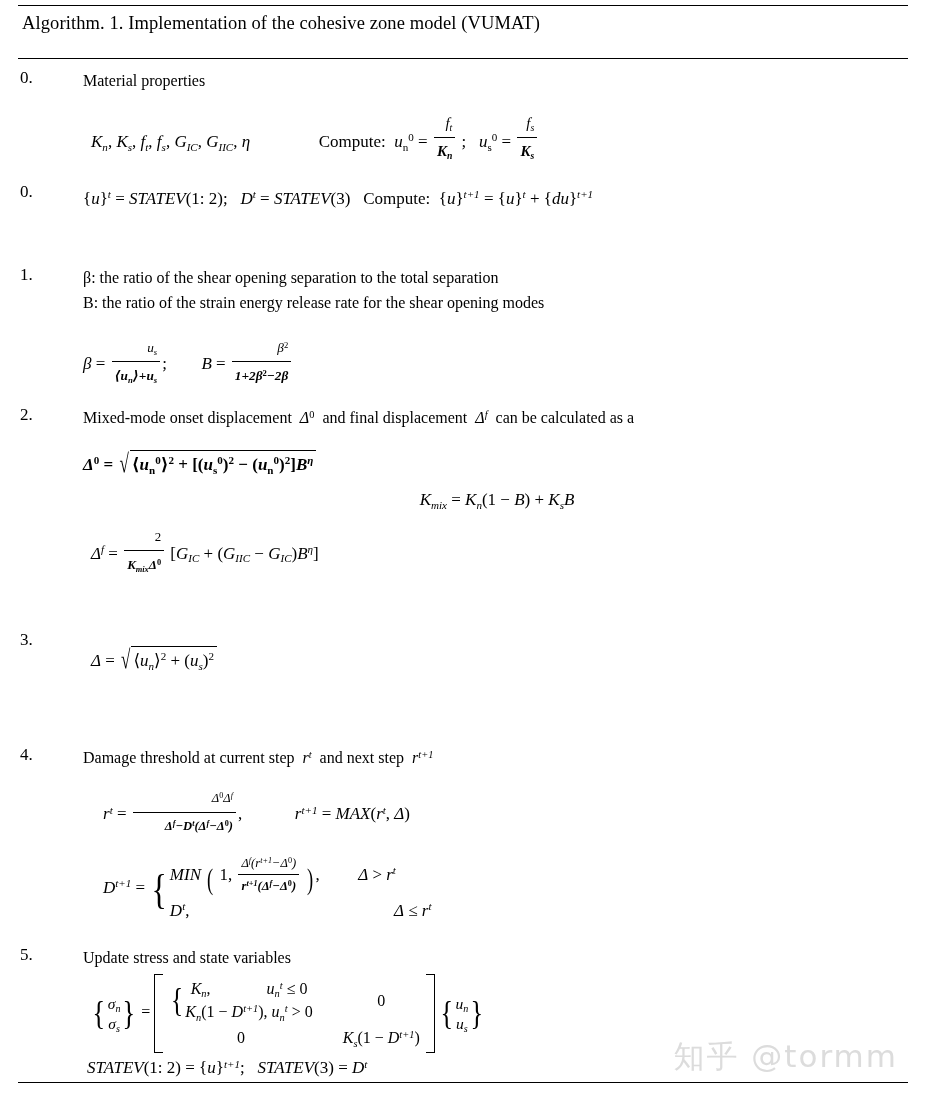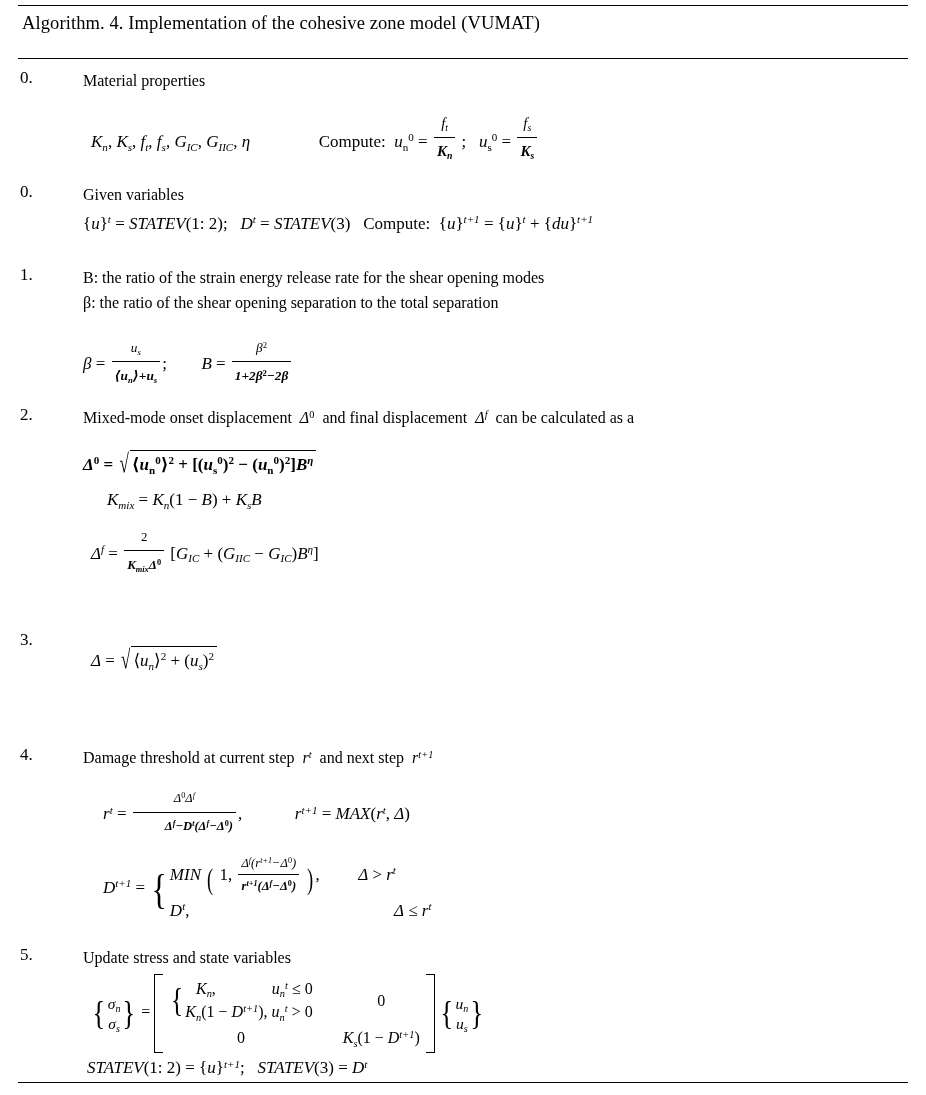--- a/index.html
+++ b/index.html
@@ -99,20 +99,21 @@
     vertical-align: -0.52em;
     text-align: center;
     white-space: nowrap;
     margin: 0 2px;
   }
   .frac > .num {
     display: block;
     padding: 0 3px 1px 3px;
     border-bottom: 1.2px solid #000;
     font-size: 0.88em;
+    text-align: right;
   }
   .frac > .den {
     display: block;
     padding: 1px 3px 0 3px;
     font-size: 0.88em;
     font-weight: bold;
   }
 
   
   .sqrt {
@@ -213,21 +214,21 @@
     row-gap: 2px;
     padding: 3px 4px;
   }
   .mcell { white-space: nowrap; }
 
   .piece {
     display: inline-flex;
     align-items: center;
     white-space: nowrap;
   }
-  .piece .rows2 { display: inline-block; text-align: right; }
+  .piece .rows2 { display: inline-block; text-align: center; }
   .piece .rows2 > span { display: block; line-height: 1.45; white-space: nowrap; }
 
   
   .watermark {
     position: absolute;
     right: 28px;
     top: 1036px;
     font-size: 31px;
     color: #dcdcdc;
     font-family: "DejaVu Sans", "Liberation Sans", sans-serif;
@@ -236,21 +237,21 @@
     user-select: none;
   }
 </style>
 </head>
 <body>
 
 <div class="page">
 
   <div class="rule rule-top"></div>
 
-  <div class="algo-title">Algorithm. 4. Implementation of the cohesive zone model (VUMAT)</div>
+  <div class="algo-title">Algorithm. 1. Implementation of the cohesive zone model (VUMAT)</div>
 
   <div class="rule rule-title"></div>
 
   <div class="step" style="top:68px;">
     <div class="step-num">0.</div>
     <div class="step-body">
       <div class="step-head">Material properties</div>
       <div class="sub-line math" style="margin-top:18px; margin-left:8px; font-size:17px;">
         <span class="mi">K</span><sub>n</sub><span class="up">, </span><span class="mi">K</span><sub>s</sub><span class="up">, </span><span class="mi">f</span><sub>t</sub><span class="up">, </span><span class="mi">f</span><sub>s</sub><span class="up">, </span><span class="mi">G</span><sub>IC</sub><span class="up">, </span><span class="mi">G</span><sub>IIC</sub><span class="up">, </span><span class="mi">η</span>
         <span style="display:inline-block;width:60px;"></span>
@@ -262,38 +263,37 @@
         <span class="mi">u</span><sub class="upn">s</sub><sup class="upn">0</sup>
         <span class="up"> = </span>
         <span class="frac"><span class="num mi">f<sub>s</sub></span><span class="den mi">K<sub>s</sub></span></span>
       </div>
     </div>
   </div>
 
   <div class="step" style="top:182px;">
     <div class="step-num">0.</div>
     <div class="step-body">
-      <div class="step-head">Given variables</div>
       <div class="sub-line math" style="margin-top:4px; font-size:17px;">
         <span class="up">{</span><span class="mi">u</span><span class="up">}</span><sup>t</sup>
         <span class="up"> = </span><span class="mi">STATEV</span><span class="up">(1: 2);</span>&nbsp;&nbsp;
         <span class="mi">D</span><sup>t</sup><span class="up"> = </span><span class="mi">STATEV</span><span class="up">(3)</span>
         &nbsp;&nbsp;<span class="up">Compute:</span>&nbsp;
         <span class="up">{</span><span class="mi">u</span><span class="up">}</span><sup>t+1</sup>
         <span class="up"> = </span><span class="up">{</span><span class="mi">u</span><span class="up">}</span><sup>t</sup>
         <span class="up"> + </span><span class="up">{</span><span class="mi">du</span><span class="up">}</span><sup>t+1</sup>
       </div>
     </div>
   </div>
 
   <div class="step" style="top:265px;">
     <div class="step-num">1.</div>
     <div class="step-body">
+      <div class="step-head">β: the ratio of the shear opening separation to the total separation</div>
       <div class="step-head">B: the ratio of the strain energy release rate for the shear opening modes</div>
-      <div class="step-head">β: the ratio of the shear opening separation to the total separation</div>
       <div class="sub-line math" style="margin-top:20px; font-size:17px;">
         <span class="mi">β</span><span class="up"> = </span>
         <span class="frac" style="vertical-align:-0.62em;">
           <span class="num mi" style="font-size:.78em;">u<sub>s</sub></span>
           <span class="den mi" style="font-size:.78em;">⟨u<sub>n</sub>⟩+u<sub>s</sub></span>
         </span><span class="up">;</span>
         <span style="display:inline-block;width:26px;"></span>
         <span class="mi">B</span><span class="up"> = </span>
         <span class="frac" style="vertical-align:-0.62em;">
           <span class="num mi" style="font-size:.78em;">β<sup class="upn">2</sup></span>
@@ -314,21 +314,21 @@
         <span class="mi">Δ</span><sup class="upn">0</sup><span class="up"> = </span>
         <span class="sqrt">
           <span class="radical up">√</span><span class="rad-body">
             <span class="up">⟨</span><span class="mi">u</span><sub class="upn">n</sub><sup class="upn">0</sup><span class="up">⟩</span><sup class="upn">2</sup>
             <span class="up"> + [(</span><span class="mi">u</span><sub class="upn">s</sub><sup class="upn">0</sup><span class="up">)</span><sup class="upn">2</sup>
             <span class="up"> − (</span><span class="mi">u</span><sub class="upn">n</sub><sup class="upn">0</sup><span class="up">)</span><sup class="upn">2</sup><span class="up">]</span><span class="mi">B</span><sup>η</sup>
           </span>
         </span>
       </div>
 
-      <div class="sub-line math" style="margin-top:10px; margin-left:24px; font-size:17px;">
+      <div class="sub-line math" style="margin-top:10px; margin-left:8px; font-size:17px;text-align:center;">
         <span class="mi">K</span><sub>mix</sub><span class="up"> = </span><span class="mi">K</span><sub>n</sub><span class="up">(1 − </span><span class="mi">B</span><span class="up">) + </span><span class="mi">K</span><sub>s</sub><span class="mi">B</span>
       </div>
 
       <div class="sub-line math" style="margin-top:12px; margin-left:8px; font-size:17px;">
         <span class="mi">Δ</span><sup>f</sup><span class="up"> = </span>
         <span class="frac" style="vertical-align:-0.60em;">
           <span class="num up" style="font-size:.76em;">2</span>
           <span class="den mi" style="font-size:.76em;">K<sub>mix</sub>Δ<sup class="upn">0</sup></span>
         </span>
         <span class="up">[</span><span class="mi">G</span><sub>IC</sub><span class="up"> + (</span><span class="mi">G</span><sub>IIC</sub><span class="up"> − </span><span class="mi">G</span><sub>IC</sub><span class="up">)</span><span class="mi">B</span><sup>η</sup><span class="up">]</span>
@@ -431,16 +431,17 @@
         </span>
       </div>
 
       <div class="sub-line math" style="margin-top:2px; margin-left:4px; font-size:17px;">
         <span class="mi">STATEV</span><span class="up">(1: 2) = {</span><span class="mi">u</span><span class="up">}</span><sup>t+1</sup><span class="up">;</span>&nbsp;&nbsp;
         <span class="mi">STATEV</span><span class="up">(3) = </span><span class="mi">D</span><sup>t</sup>
       </div>
     </div>
   </div>
 
+  <div class="watermark">知乎 @tormm</div>
 
   <div class="rule rule-bottom"></div>
 
 </div>
 
 </body></html>

